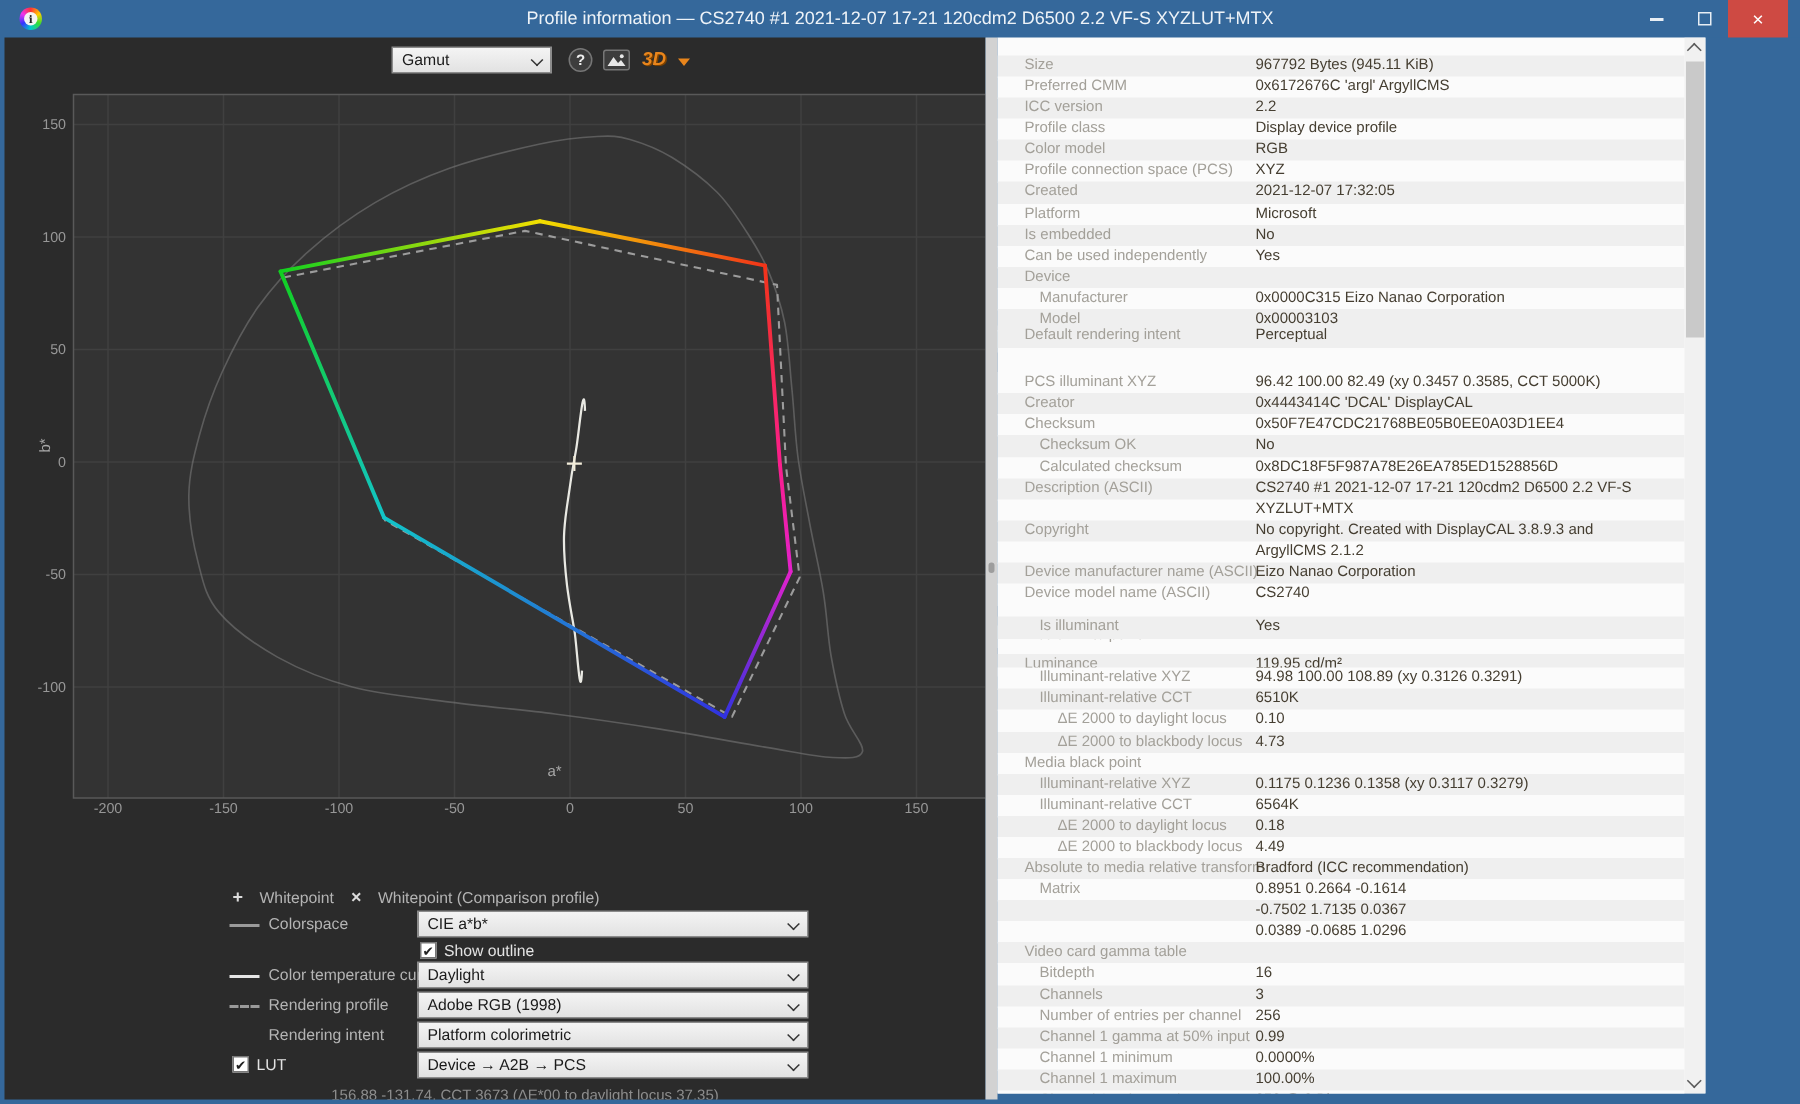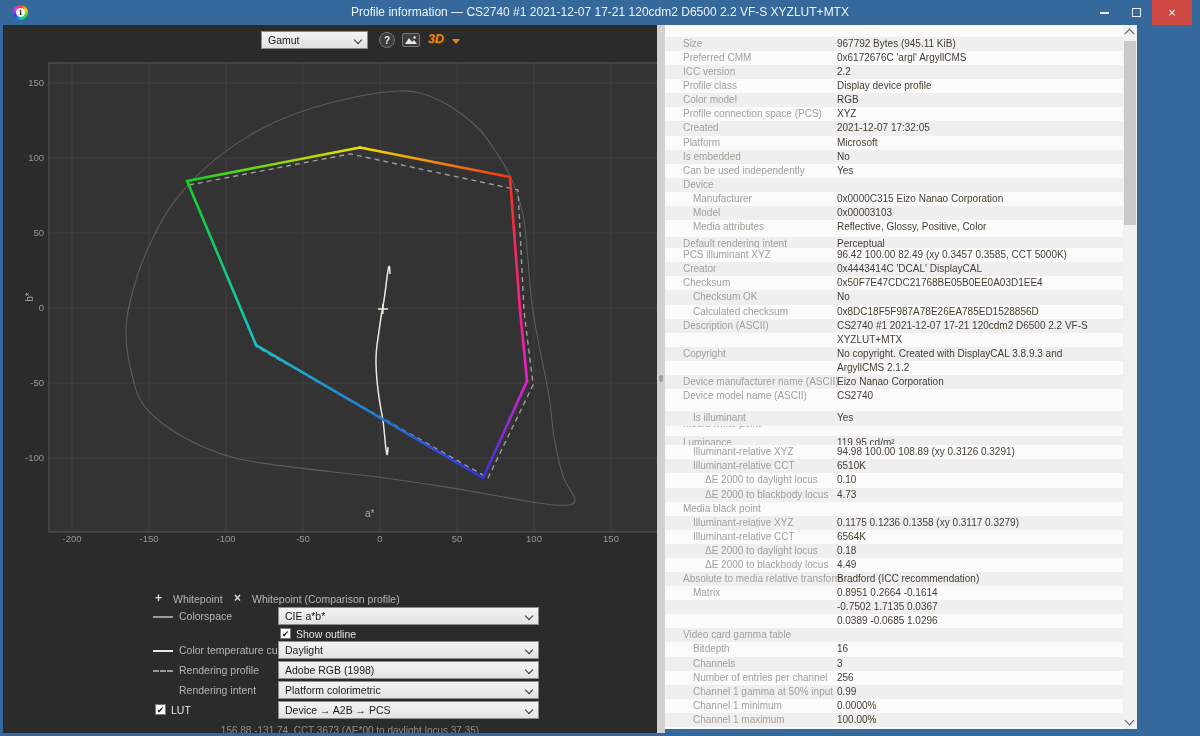--- a/index.html
+++ b/index.html
@@ -279,21 +279,21 @@
             <span class="pvalue">0x0000C315 Eizo Nanao Corporation</span>
           </div>
           <div class="prow even" style="top: 180.96px;">
             <span class="plabel ind1">Model</span>
             <span class="pvalue">0x00003103</span>
           </div>
           <div class="prow odd" style="top: 195.04px;">
             <span class="plabel ind1">Media attributes</span>
             <span class="pvalue">Reflective, Glossy, Positive, Color</span>
           </div>
-          <div class="prow even" style="top: 192px; margin-top: 20px;">
+          <div class="prow even" style="top: 192px;">
             <span class="plabel ind0">Default rendering intent</span>
             <span class="pvalue">Perceptual</span>
           </div>
           <div class="prow odd" style="top: 223.2px;">
             <span class="plabel ind0">PCS illuminant XYZ</span>
             <span class="pvalue">96.42 100.00 82.49 (xy 0.3457 0.3585, CCT 5000K)</span>
           </div>
           <div class="prow even" style="top: 237.28px;">
             <span class="plabel ind0">Creator</span>
             <span class="pvalue">0x4443414C 'DCAL' DisplayCAL</span>

